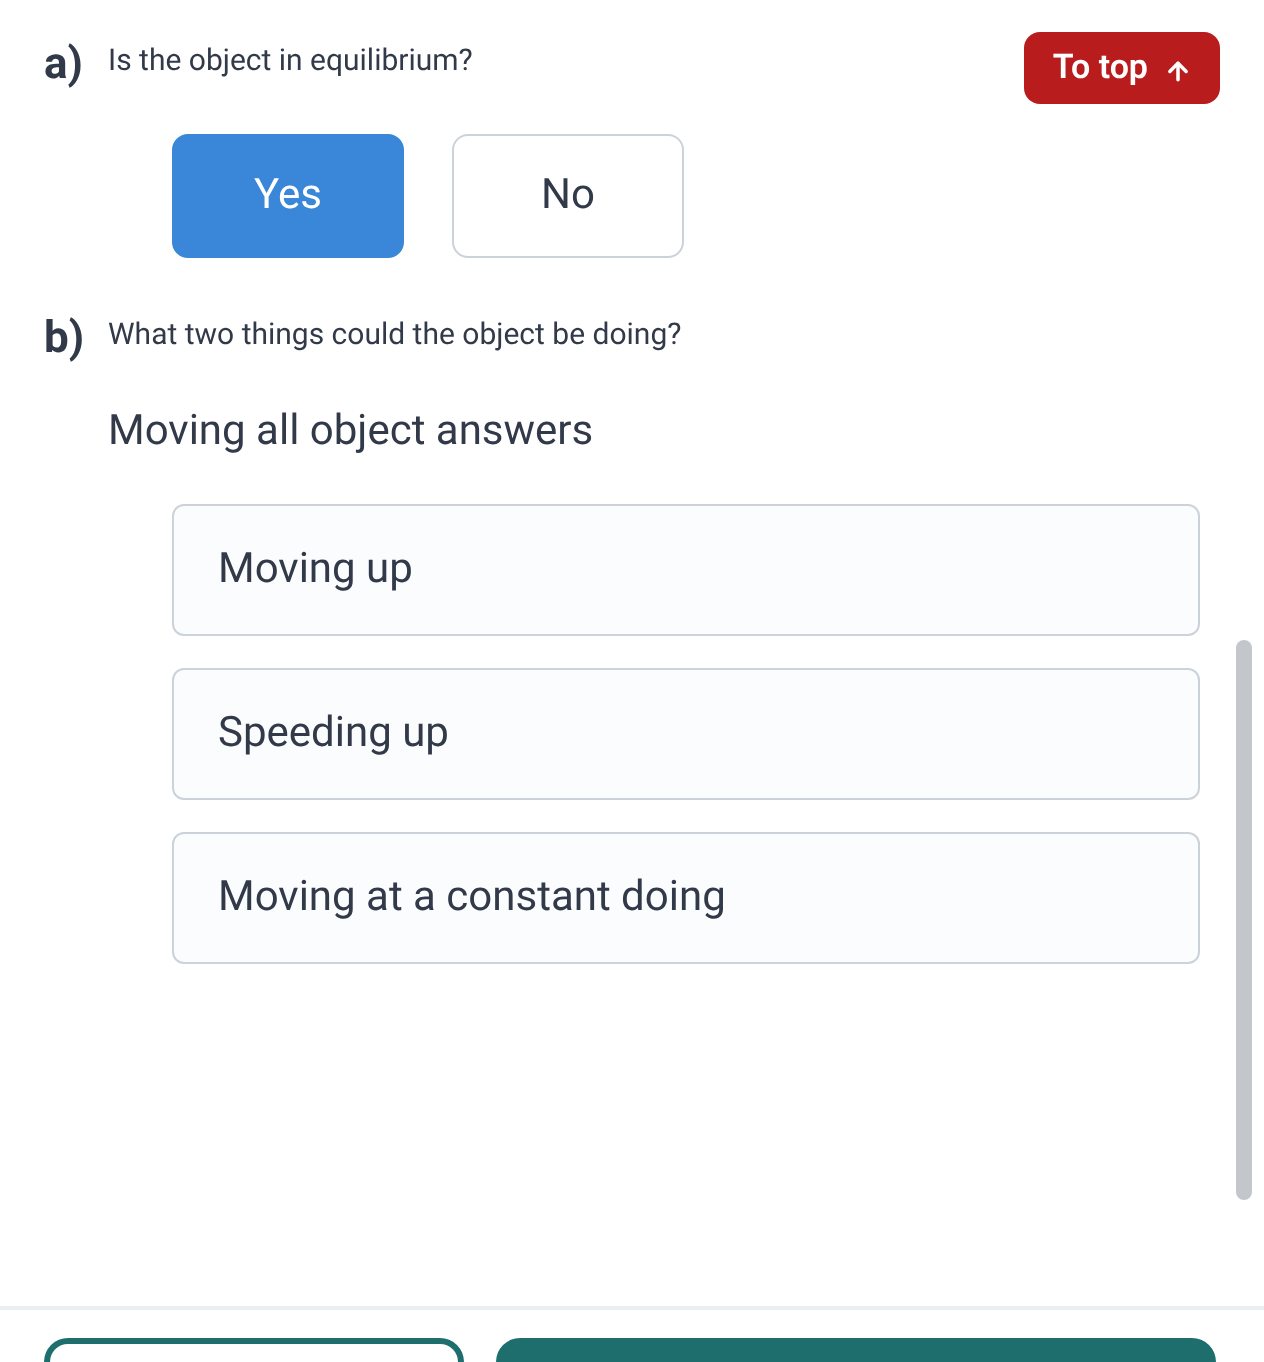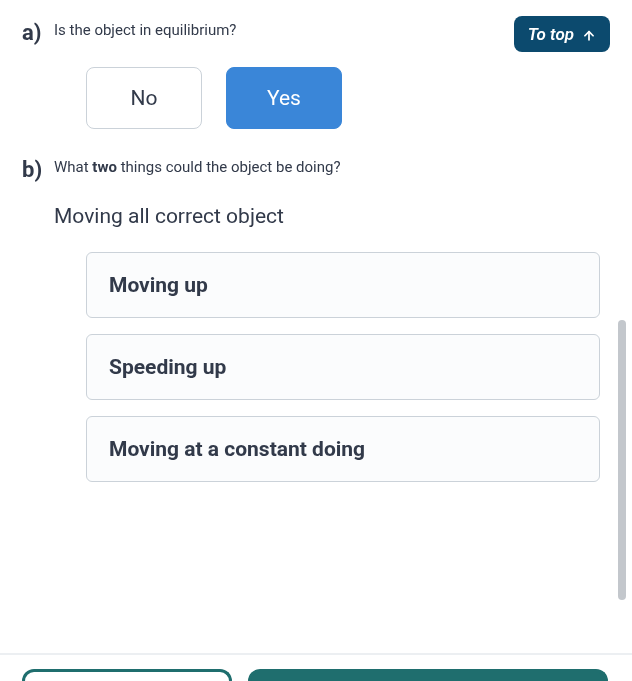--- a/index.html
+++ b/index.html
@@ -30,37 +30,36 @@
     font-size: 22px;
     color: #323a4a;
     width: 32px;
     flex: 0 0 32px;
   }
   .q-text {
     font-size: 15px;
     color: #323a4a;
     line-height: 1.35;
   }
-  .q-text strong { font-weight: 700; text-align: right; }
+  .q-text strong { font-weight: 400; text-align: right; }
   .to-top {
     position: absolute;
     top: 16px;
     right: 22px;
-    background: #0c4a6e;
+    background: #b91c1c;
     color: #ffffff;
     font-size: 17px;
     font-weight: 600;
     padding: 8px 14px;
     border-radius: 8px;
     display: inline-flex;
     align-items: center;
     gap: 8px;
     cursor: pointer;
     user-select: none;
-    font-style: italic;
   }
   .to-top svg { width: 14px; height: 14px; display: block; }
   .answer-row {
     display: flex;
     gap: 24px;
     margin-top: 22px;
     margin-left: 64px;
   }
   .ans-btn {
     min-width: 116px;
@@ -96,21 +95,20 @@
   }
   .option {
     border: 1px solid #cbd2d9;
     border-radius: 6px;
     background: #fbfcfd;
     padding: 20px 22px;
     font-size: 21px;
     color: #323a4a;
     cursor: pointer;
     user-select: none;
-    font-weight: bold;
   }
   .scrollbar-track {
     position: absolute;
     right: 6px;
     top: 310px;
     width: 8px;
     height: 360px;
     background: transparent;
   }
   .scrollbar-thumb {
@@ -166,34 +164,34 @@
       </svg>
     </span>
   </div>
 
   <div class="question-block">
     <div class="question-row">
       <div class="q-label">a)</div>
       <div class="q-text">Is the object in equilibrium?</div>
     </div>
     <div class="answer-row">
+      <div class="ans-btn selected">Yes</div>
       <div class="ans-btn">No</div>
-      <div class="ans-btn selected">Yes</div>
     </div>
   </div>
 
   <div class="question-block">
     <div class="question-row">
       <div class="q-label">b)</div>
       <div class="q-text">
         <span>What </span><strong>two</strong><span> things could the object be doing?</span>
       </div>
     </div>
     <div class="sub-instruction">
-      <span>Moving </span><strong>all</strong><span> correct object</span>
+      <span>Moving </span><strong>all</strong><span> object answers</span>
     </div>
     <div class="option-list">
       <div class="option">Moving up</div>
       <div class="option">Speeding up</div>
       <div class="option">Moving at a constant doing</div>
     </div>
   </div>
 
 </div>
 

